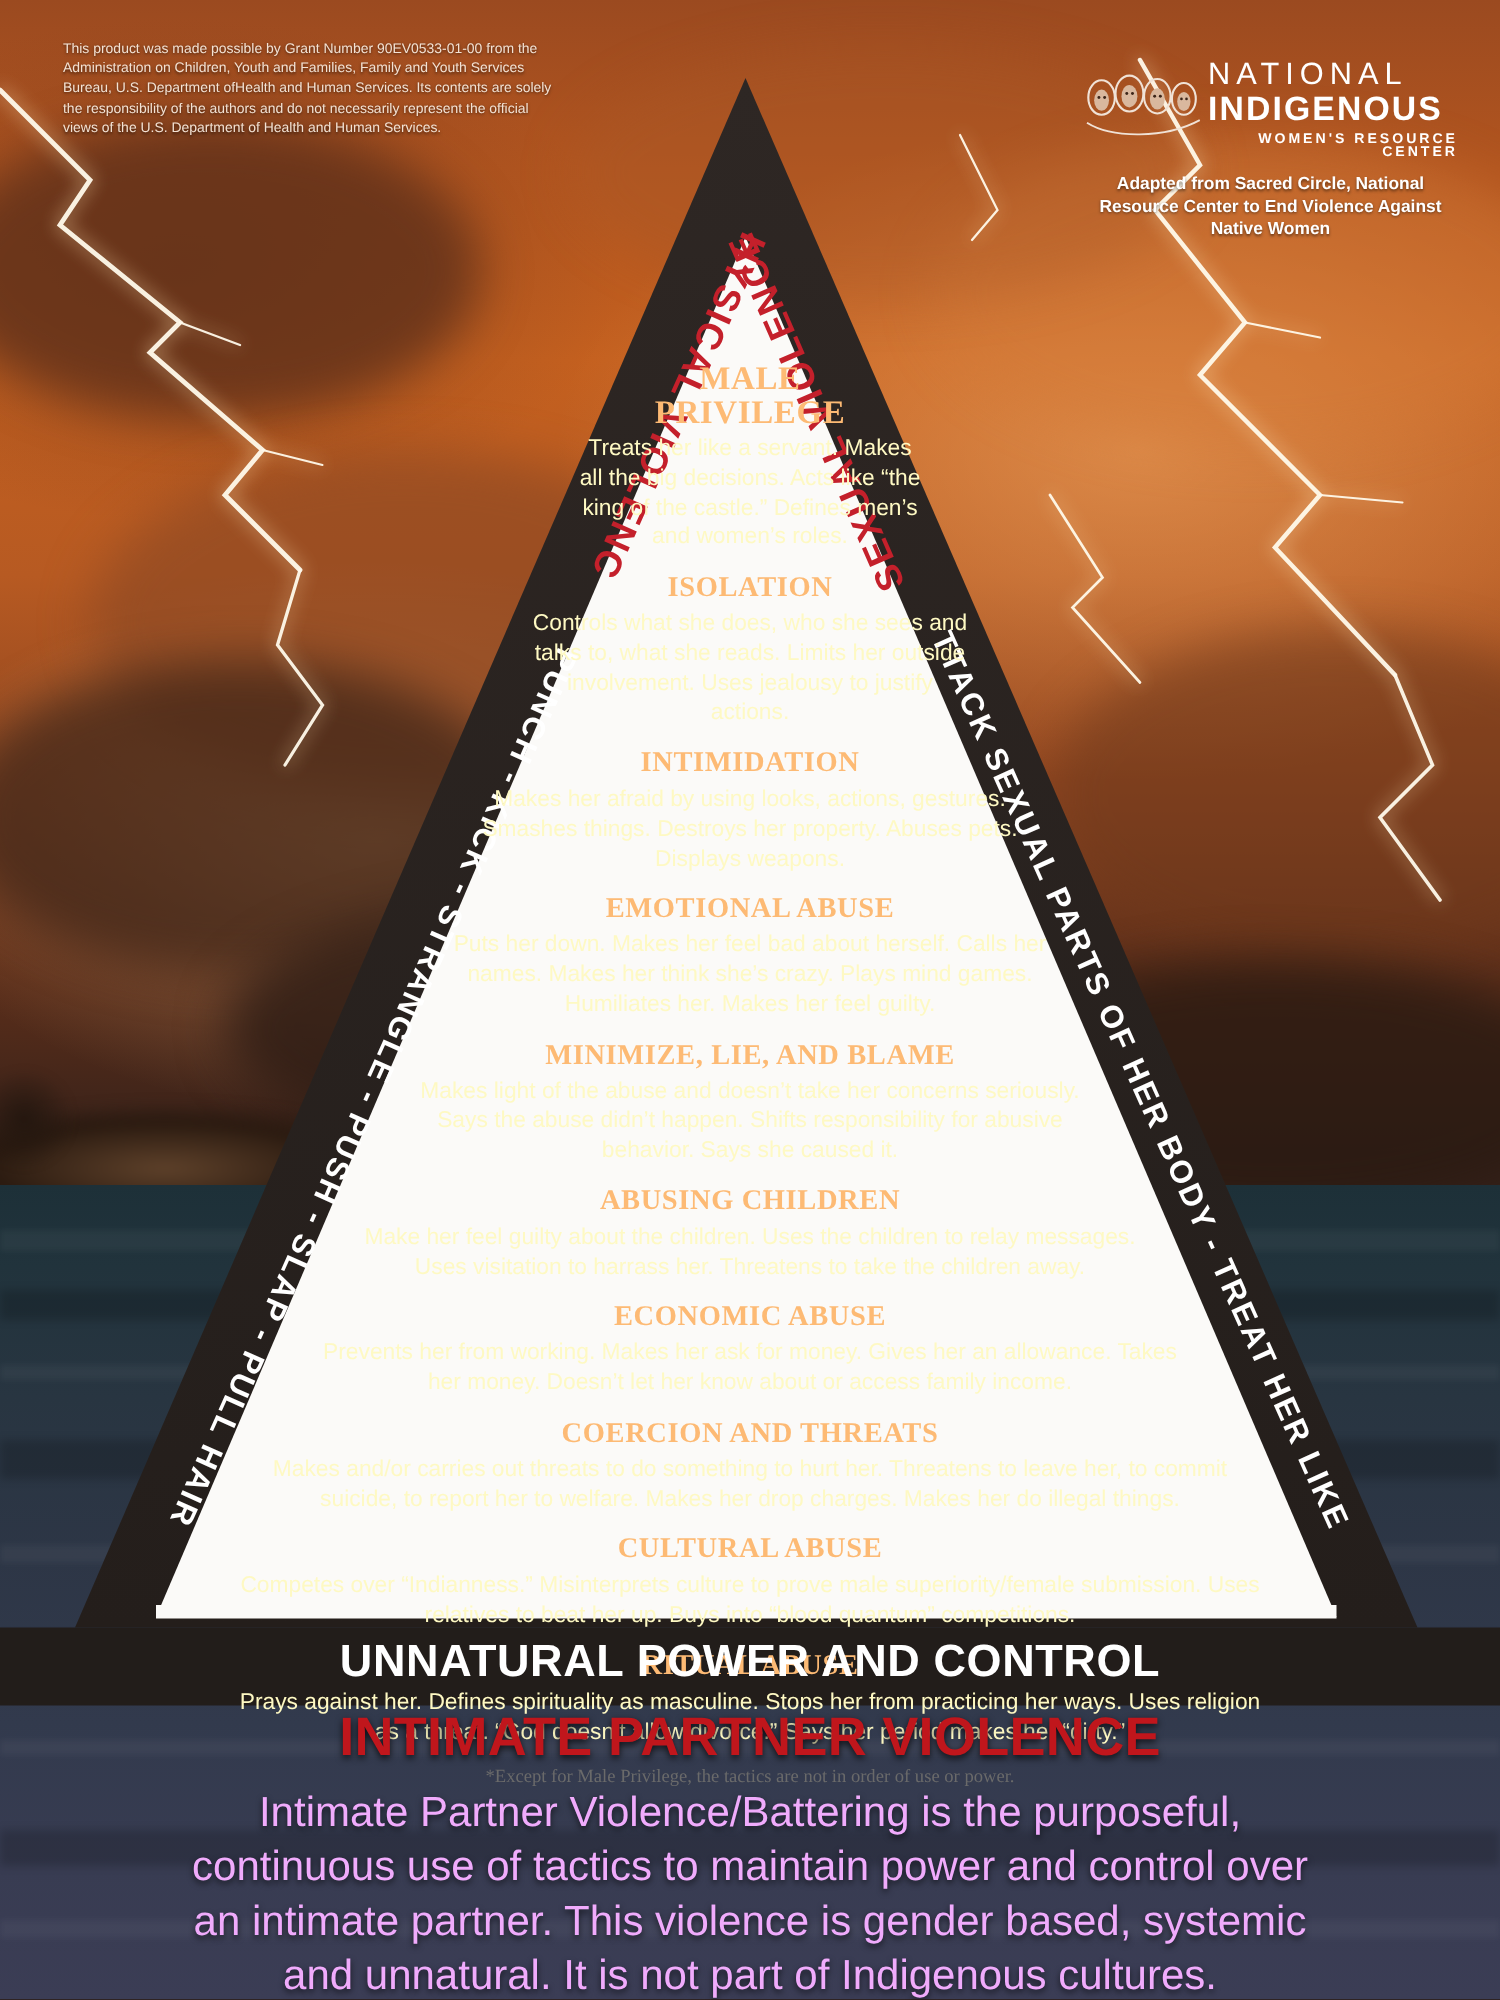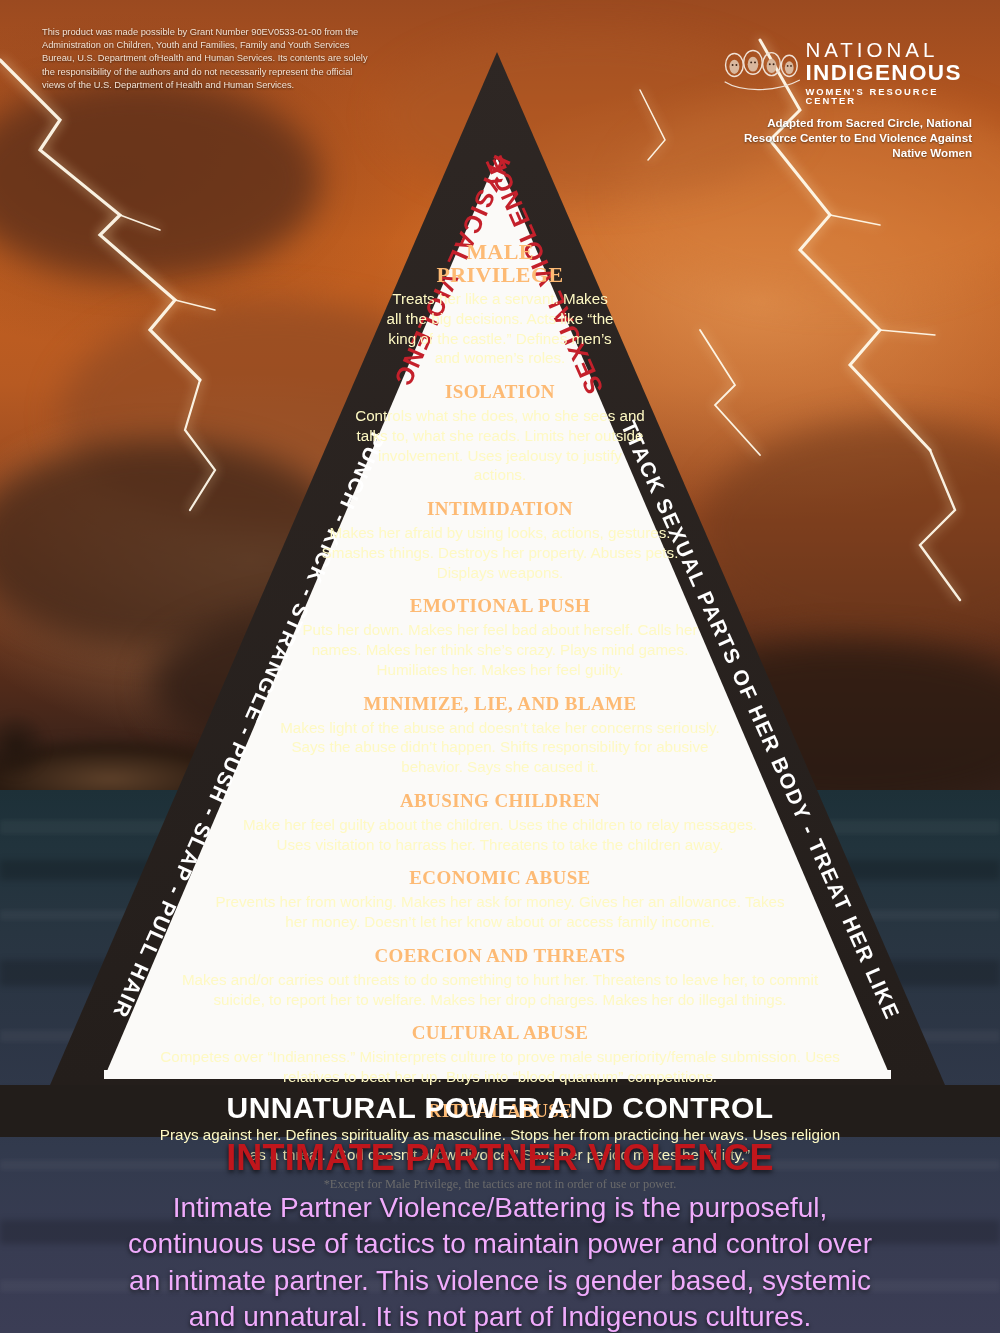--- a/index.html
+++ b/index.html
@@ -99,24 +99,24 @@
     text-shadow:0 1px 2px rgba(0,0,0,.55);
   }
   #logo-block{
     position:absolute;right:28px;top:40px;width:250px;text-align:right;
   }
   #logo-row{display:flex;align-items:center;justify-content:flex-end;gap:2px;}
   #logo-faces{width:92px;height:52px;}
   #logo-words{text-align:left;color:#ffffff;line-height:1;}
   #logo-words .l1{font-size:20.5px;letter-spacing:4.0px;font-weight:400;}
   #logo-words .l2{font-size:22.5px;letter-spacing:1.4px;font-weight:700;margin-top:1px;}
-  #logo-words .l3{font-size:9.4px;letter-spacing:2.0px;font-weight:700;margin-top:3px;}
+  #logo-words .l3{font-size:9.4px;letter-spacing:2.0px;font-weight:700;margin-top:3px;text-align:right;}
   #adapted{
     margin-top:9px;color:#ffffff;font-family:"Liberation Sans", sans-serif;
-    font-size:11.6px;line-height:1.30;font-weight:700;text-align:right;
+    font-size:11.6px;line-height:1.30;font-weight:700;text-align:center;
     text-shadow:0 1px 2px rgba(0,0,0,.5);
   }
 
   
   #banner1{
     position:absolute;left:0;top:1087px;width:1000px;height:42px;
     display:flex;align-items:center;justify-content:center;
     color:#ffffff;font-family:"Liberation Sans", sans-serif;
     font-weight:700;font-size:30px;letter-spacing:.4px;
     z-index:6;
@@ -267,21 +267,21 @@
     </div>
     <div class="tactic" style="width: 300px;">
       <h3>ISOLATION</h3>
       <p>Controls what she does, who she sees and talks to, what she reads. Limits her outside involvement. Uses jealousy to justify actions.</p>
     </div>
     <div class="tactic" style="width: 360px;">
       <h3>INTIMIDATION</h3>
       <p>Makes her afraid by using looks, actions, gestures. Smashes things. Destroys her property. Abuses pets. Displays weapons.</p>
     </div>
     <div class="tactic" style="width: 420px;">
-      <h3>EMOTIONAL PUSH</h3>
+      <h3>EMOTIONAL ABUSE</h3>
       <p>Puts her down. Makes her feel bad about herself. Calls her names. Makes her think she’s crazy. Plays mind games. Humiliates her. Makes her feel guilty.</p>
     </div>
     <div class="tactic" style="width: 470px;">
       <h3>MINIMIZE, LIE, AND BLAME</h3>
       <p>Makes light of the abuse and doesn’t take her concerns seriously. Says the abuse didn’t happen. Shifts responsibility for abusive behavior. Says she caused it.</p>
     </div>
     <div class="tactic" style="width: 520px;">
       <h3>ABUSING CHILDREN</h3>
       <p>Make her feel guilty about the children. Uses the children to relay messages. Uses visitation to harrass her. Threatens to take the children away.</p>
     </div>

